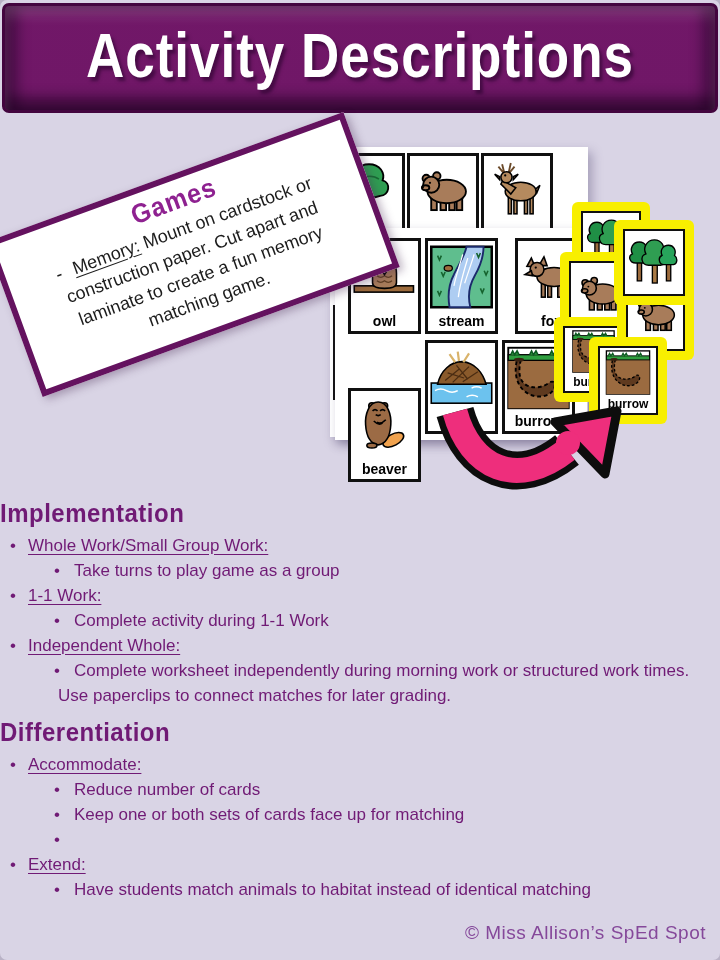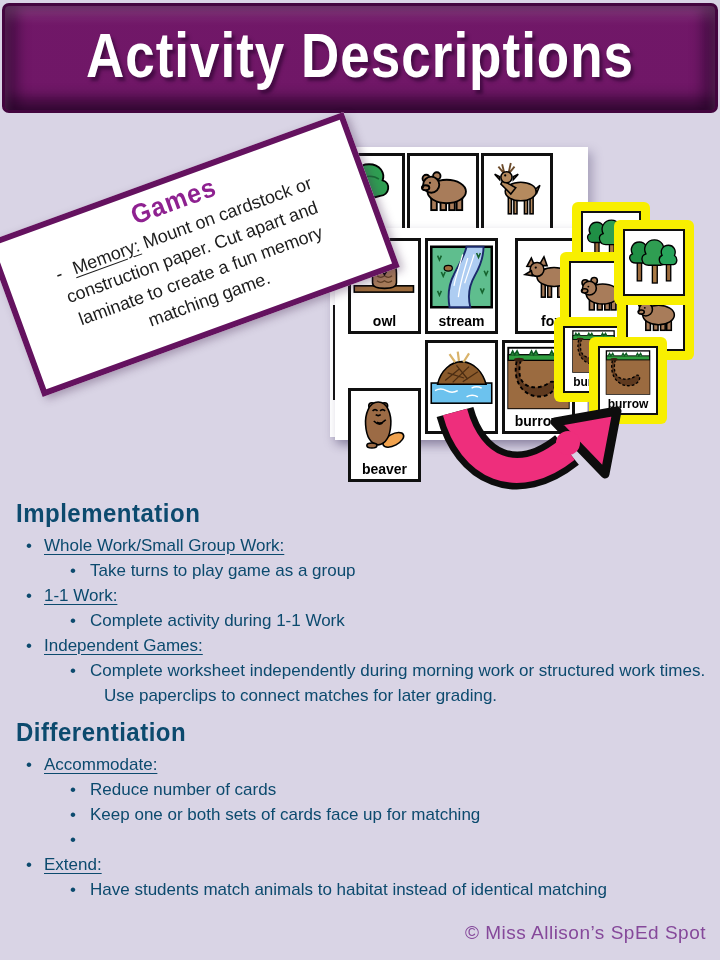--- a/index.html
+++ b/index.html
@@ -1,20 +1,21 @@
 <!DOCTYPE html>
 <html><head>
 <meta charset="utf-8">
 <style>
   * { margin:0; padding:0; box-sizing:border-box; }
   html,body { background:#b9b2c6; }
   .page {
     position:relative; width:720px; height:960px; margin:0 auto;
     background:#d9d4e5; overflow:hidden;
     font-family:"Liberation Sans", sans-serif;
+    border-radius:7px;
   }
   
   .banner {
     position:absolute; left:2px; top:3px; right:2px; height:110px;
     background:linear-gradient(180deg,#86258007,#0000) , #701767;
     border:3px solid #43053f; border-radius:7px; z-index:5;
     box-shadow: inset 0 10px 12px rgba(255,255,255,.14),
                 inset 14px 0 12px rgba(20,0,25,.38),
                 inset -14px 0 12px rgba(20,0,25,.38),
                 inset 0 -14px 12px rgba(20,0,25,.45);
@@ -64,32 +65,32 @@
   .games-title {
     font-weight:bold; font-size:25px; color:#8e2190; letter-spacing:1px;
     transform:scaleY(1.08); margin-bottom:3px;
   }
   .games-text { font-size:18px; line-height:25px; color:#1c1c1c; }
   .gc-dash { margin-right:12px; }
   .gc-underline { text-decoration:underline; text-underline-offset:3px; }
   
   .arrow-box { position:absolute; left:425px; top:390px; width:215px; height:110px; z-index:50; }
   
-  .sections { position:absolute; left:16px; top:500px; width:700px; color:#0c4a6e; z-index:6; }
+  .sections { position:absolute; left:0; top:500px; width:700px; color:#701a75; z-index:6; }
   .sec-heading {
     font-weight:bold; font-size:24px; letter-spacing:.5px;
     transform:scaleY(1.05); transform-origin:left; margin-bottom:5px;
   }
   .sec-heading.second { margin-top:11px; }
   .li { display:flex; line-height:25px; font-size:17px; }
   .li .bullet { width:18px; text-align:center; flex:0 0 18px; }
   .li.level1 .bullet { margin-left:4px; margin-right:6px; }
   .li.level2 .bullet { margin-left:48px; margin-right:8px; }
   .li .label-underline { text-decoration:underline; text-underline-offset:3px; }
-  .sub-extra { margin-left:88px; line-height:25px; font-size:17px; }
+  .sub-extra { margin-left:58px; line-height:25px; font-size:17px; }
   
   .footer {
     position:absolute; right:14px; top:922px; font-size:19px; color:#85489a;
     letter-spacing:.5px; z-index:6;
   }
 </style>
 </head>
 <body>
 
 <div class="page">
@@ -400,21 +401,21 @@
       <div class="li level1">
         <span class="bullet">•</span>
         <span class="label-underline">1-1 Work:</span>
       </div>
       <div class="li level2">
         <span class="bullet">•</span>
         <span>Complete activity during 1-1 Work</span>
       </div>
       <div class="li level1">
         <span class="bullet">•</span>
-        <span class="label-underline">Independent Games:</span>
+        <span class="label-underline">Independent Whole:</span>
       </div>
       <div class="li level2">
         <span class="bullet">•</span>
         <span>Complete worksheet independently during morning work or structured work times.</span>
       </div>
       <div class="sub-extra">Use paperclips to connect matches for later grading.</div>
       <div class="sec-heading second">Differentiation</div>
       <div class="li level1">
         <span class="bullet">•</span>
         <span class="label-underline">Accommodate:</span>

